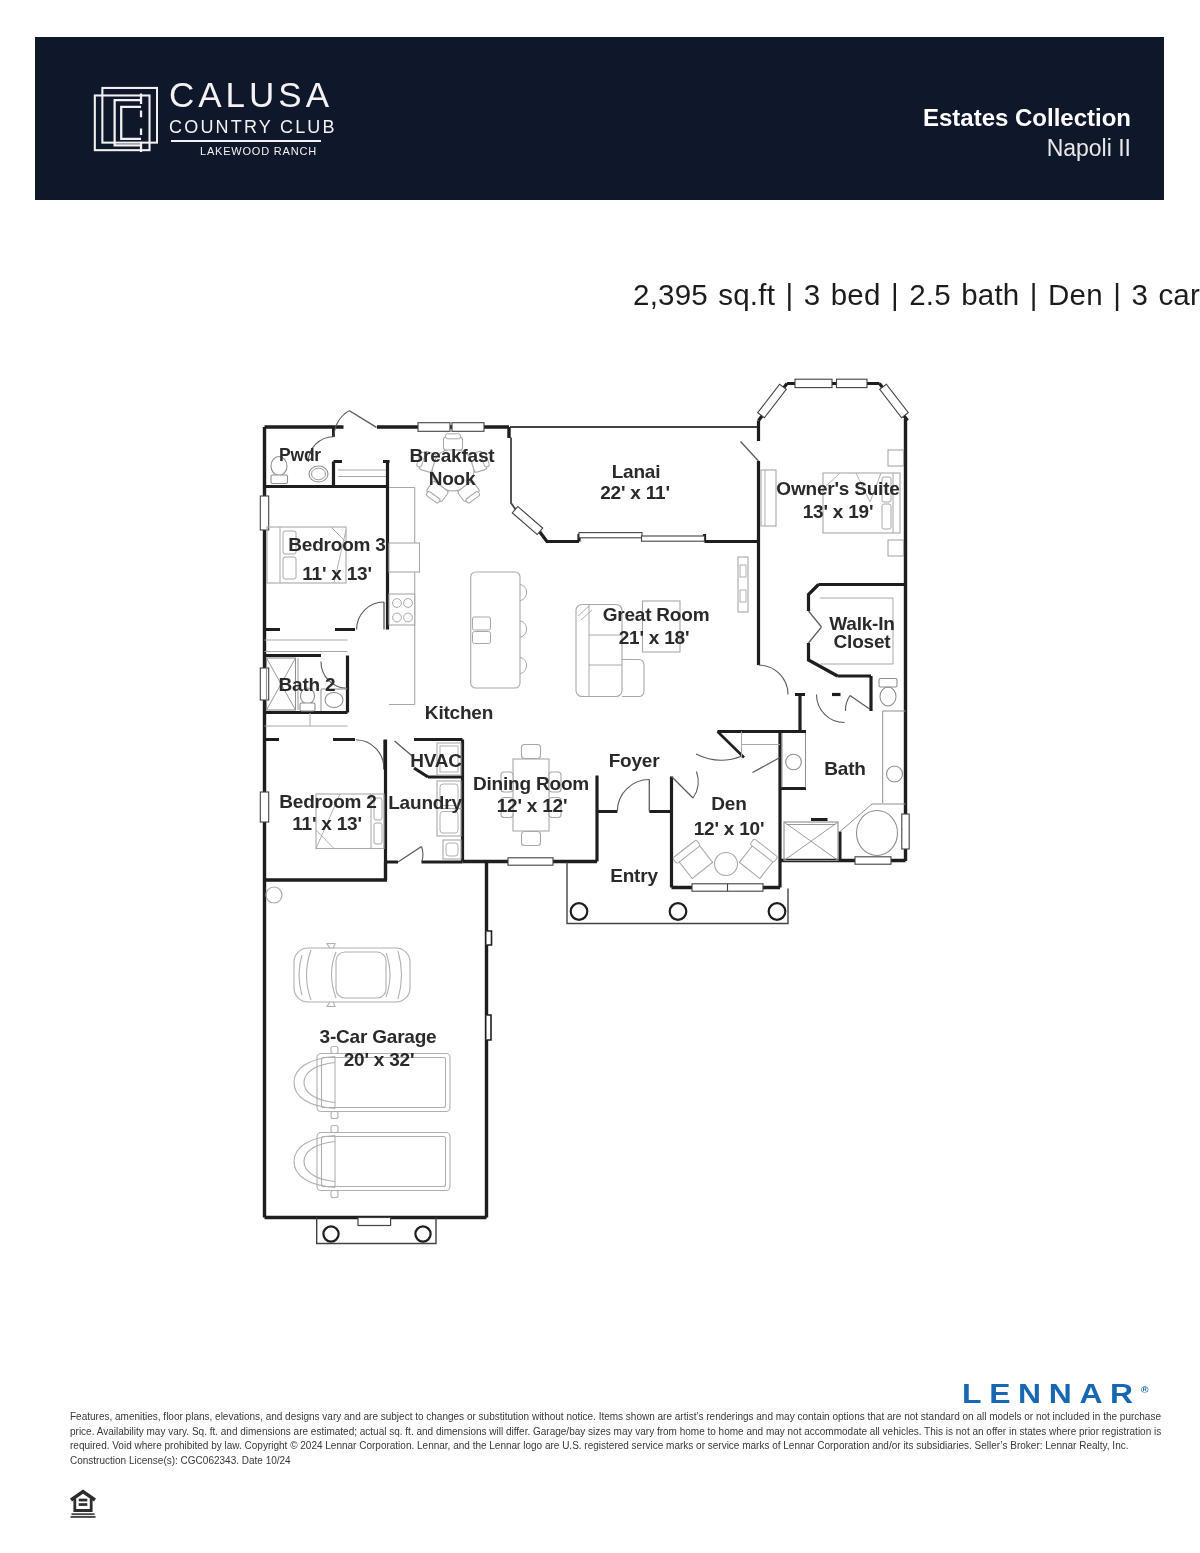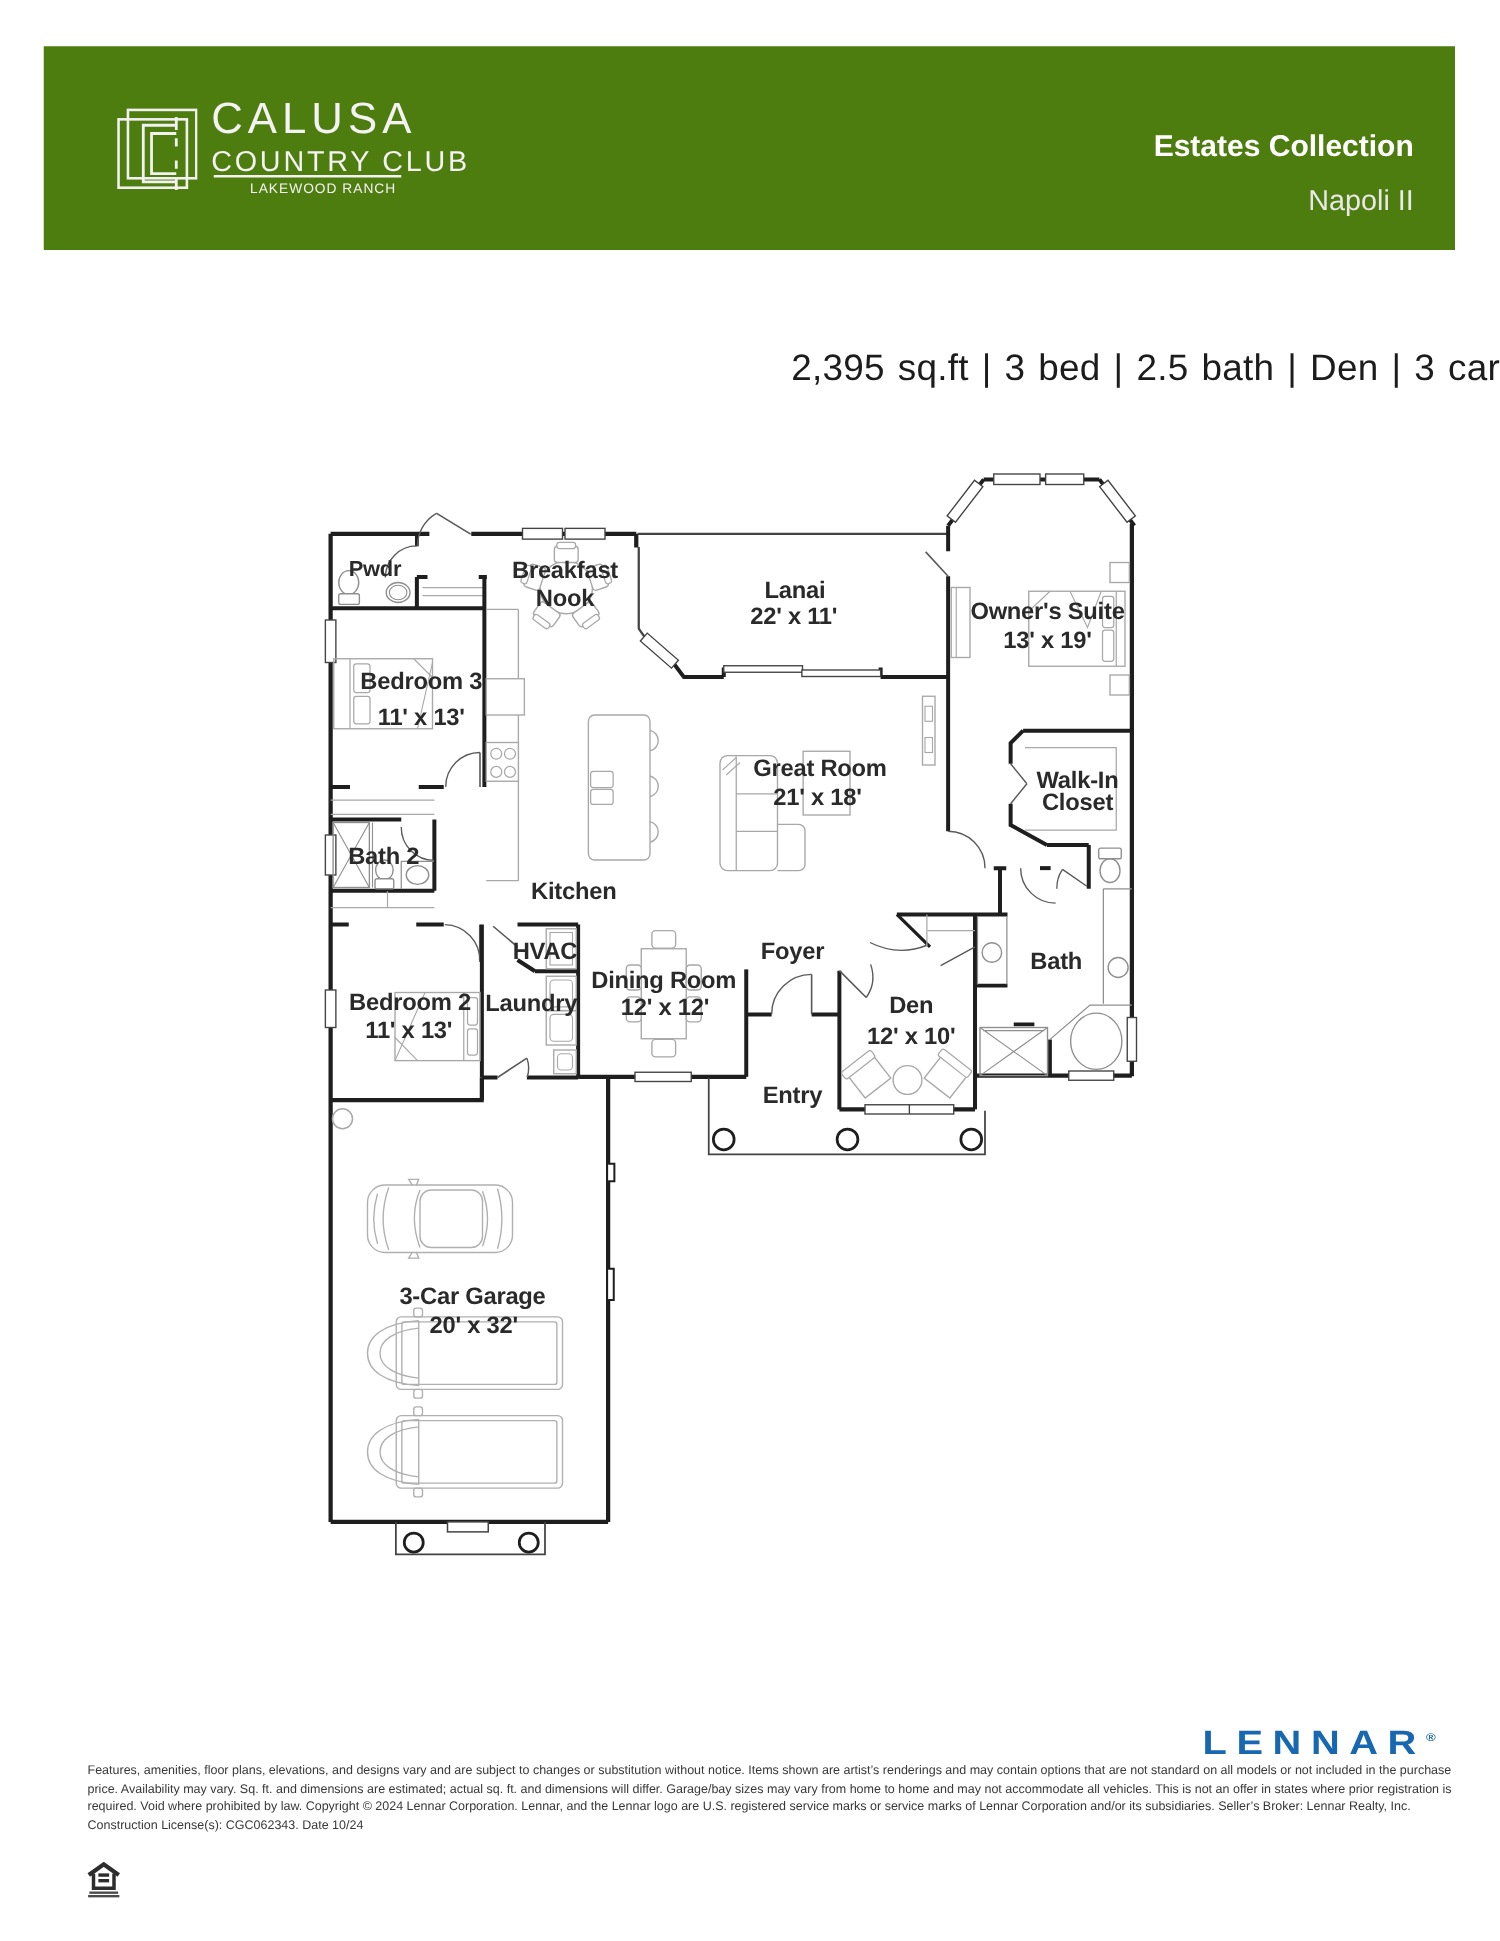--- a/index.html
+++ b/index.html
@@ -1,40 +1,40 @@
 <!DOCTYPE html>
 <html><head>
 <meta charset="utf-8">
 <style>
   html,body{margin:0;padding:0;background:#fff;}
   body{width:1200px;height:1553px;position:relative;font-family:"Liberation Sans",sans-serif;}
-  .hdr{position:absolute;left:35px;top:37px;width:1129px;height:163px;background:#4d7c0f;}
+  .hdr{position:absolute;left:35px;top:37px;width:1129px;height:163px;background:#0f172a;}
   .hdr-right{position:absolute;right:33px;top:28px;text-align:right;color:#fff;}
   .hdr-right .l1{font-size:24px;font-weight:bold;letter-spacing:0px;margin-top:39px;}
-  .hdr-right .l2{font-size:23px;color:#e9e7e7;margin-top:15px;}
+  .hdr-right .l2{font-size:23px;color:#e9e7e7;margin-top:3px;}
   .title{position:absolute;left:0;top:278px;width:1200px;text-align:right;font-size:29.5px;color:#1c1c1c;letter-spacing:0.2px;word-spacing:2px;}
   .lennar{position:absolute;left:962px;top:1379px;color:#1767b1;font-weight:bold;font-size:27px;letter-spacing:6.5px;transform:scaleX(1.18);transform-origin:left center;}
   .lennar sup{font-size:9px;letter-spacing:0;}
   .disc{position:absolute;left:70px;top:1410px;width:1106px;font-size:10px;line-height:14.5px;color:#383838;}
 </style>
 </head>
 <body>
 
 <div class="hdr">
 
   <svg width="66" height="78" viewBox="0 0 70 82" style="position:absolute;left:57px;top:44px;" fill="none" stroke="#f2f0f0">
     <rect x="3" y="15" width="58" height="58" stroke-width="2.2"></rect>
     <rect x="11" y="7" width="58" height="58" stroke-width="2.2"></rect>
     <path d="M52,20 H24 V68 H52" stroke-width="2.4"></path>
     <path d="M52,27 H31 V61 H52" stroke-width="2.4"></path>
     <path d="M52,13 V24 M52,31 V38 M52,50 V57 M52,64 V75" stroke-width="2.4"></path>
   </svg>
 
   <div style="position:absolute;left:134px;top:40px;color:#f4f2f2;font-size:35px;letter-spacing:4px;line-height:1;">CALUSA</div>
-  <div style="position:absolute;left:134px;top:81px;color:#f4f2f2;font-size:23px;letter-spacing:2.2px;line-height:1;text-align:right;">COUNTRY CLUB</div>
+  <div style="position:absolute;left:134px;top:81px;color:#f4f2f2;font-size:18px;letter-spacing:2.2px;line-height:1;text-align:right;">COUNTRY CLUB</div>
   <div style="position:absolute;left:136px;top:103px;width:150px;border-top:2px solid #f4f2f2;"></div>
   <div style="position:absolute;left:137px;top:109px;color:#f4f2f2;font-size:11px;letter-spacing:0.8px;line-height:1;margin-left:28px;">LAKEWOOD RANCH</div>
 
   <div class="hdr-right">
     <div class="l1">Estates Collection</div>
     <div class="l2">Napoli II</div>
   </div>
 </div>
 
 <div class="title">2,395 sq.ft | 3 bed | 2.5 bath | Den | 3 car</div>

